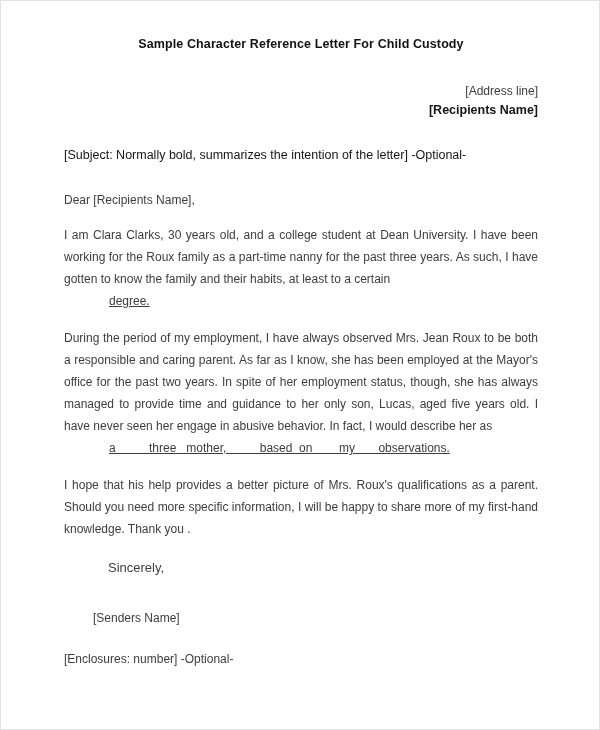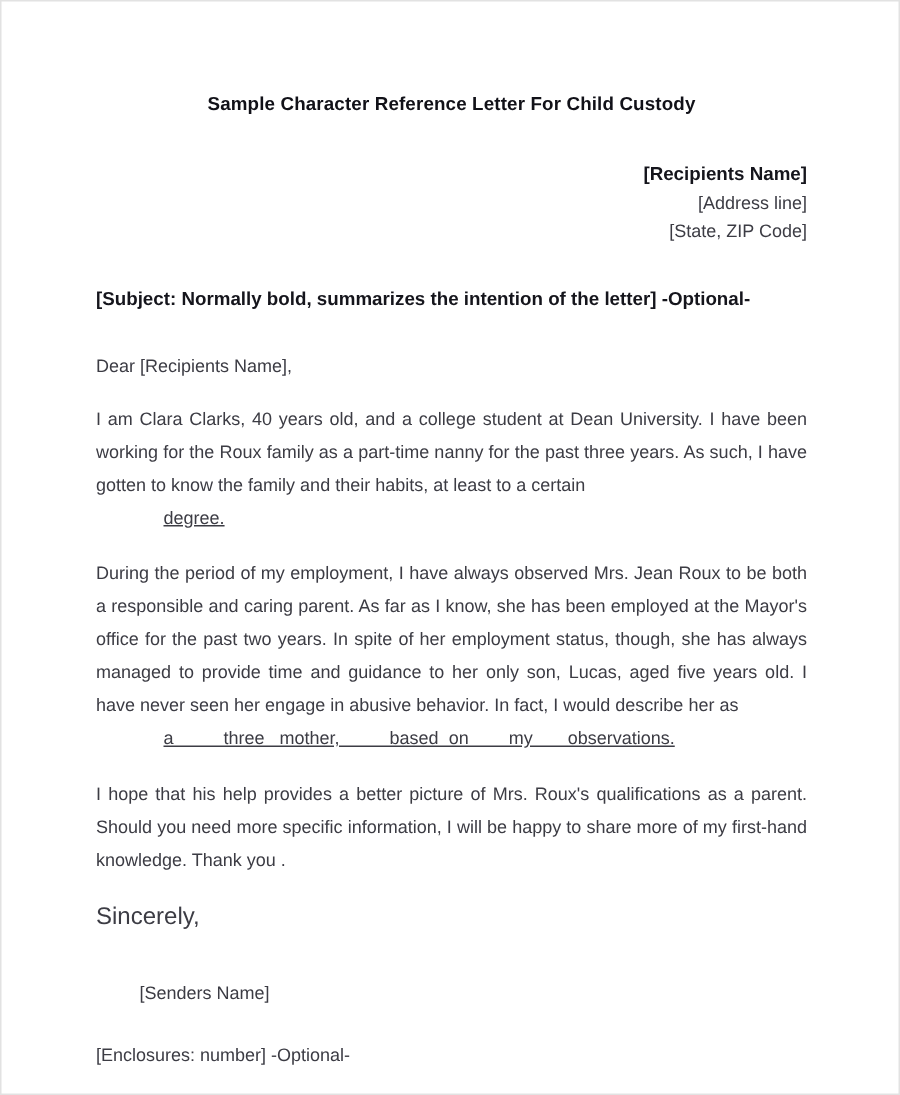--- a/index.html
+++ b/index.html
@@ -23,21 +23,21 @@
   .content {
     position: absolute;
     left: 63px;
     top: 0;
     width: 474px;
   }
 
   
   .doc-title {
     margin: 0;
-    padding-top: 60px;
+    padding-top: 35px;
     text-align: center;
     font-size: 12.5px;
     font-weight: bold;
     color: #111118;
     letter-spacing: 0.1px;
     line-height: 16px;
   }
 
   
   .address-block {
@@ -52,21 +52,21 @@
     font-size: 12.5px;
   }
   .address-block .addr-line {
     color: #3c3c44;
   }
 
   
   .subject-line {
     margin-top: 26px;
     font-size: 12.5px;
-    font-weight: bold;
+    font-weight: normal;
     color: #15151c;
     line-height: 18px;
   }
 
   
   .salutation {
     margin-top: 26px;
     font-size: 12px;
     line-height: 20px;
   }
@@ -88,22 +88,23 @@
     padding-left: 45px;
     white-space: pre;
     text-decoration: underline;
   }
 
   .par-gap { }
 
   
   .closing {
     margin-top: 17px;
-    font-size: 16px;
+    font-size: 13px;
     line-height: 22px;
+    margin-left: 44px;
   }
 
   .signature-block {
     margin-top: 29px;
     font-size: 12px;
     line-height: 20px;
     margin-left: 29px;
   }
 
   .enclosure-block {
@@ -116,30 +117,29 @@
 </style>
 </head>
 <body>
 
 <div class="page">
   <div class="content">
 
     <h1 class="doc-title">Sample Character Reference Letter For Child Custody</h1>
 
     <div class="address-block">
+      <span class="line addr-line">[Address line]</span>
       <span class="line recipient-name">[Recipients Name]</span>
-      <span class="line addr-line">[Address line]</span>
-      <span class="line addr-line">[State, ZIP Code]</span>
     </div>
 
     <div class="subject-line">[Subject: Normally bold, summarizes the intention of the letter] -Optional-</div>
 
     <div class="salutation">Dear [Recipients Name],</div>
 
-    <div class="body-par first">I am Clara Clarks, 40 years old, and a college student at Dean University. I have been working for the Roux family as a part-time nanny for the past three years. As such, I have gotten to know the family and their habits, at        least     to        a         certain</div>
+    <div class="body-par first">I am Clara Clarks, 30 years old, and a college student at Dean University. I have been working for the Roux family as a part-time nanny for the past three years. As such, I have gotten to know the family and their habits, at        least     to        a         certain</div>
     <div class="tail-line">degree.</div>
 
     <div class="body-par par-gap">During the period of my employment, I have always observed Mrs. Jean Roux to be both a responsible and caring parent. As far as I know, she has been employed at the Mayor's office for the past two years. In spite of her employment status, though, she has always managed to provide time and guidance to her only son, Lucas, aged five years old. I have never seen her engage in abusive behavior. In fact, I would describe her as</div>
     <div class="tail-line">a          three   mother,          based  on        my       observations.</div>
 
     <div class="body-par par-gap">I hope that his help provides a better picture of Mrs. Roux's qualifications as a parent. Should you need more specific information, I will be happy to share more of my first-hand knowledge. Thank you .</div>
 
     <div class="closing">Sincerely,</div>
 
     <div class="signature-block">

